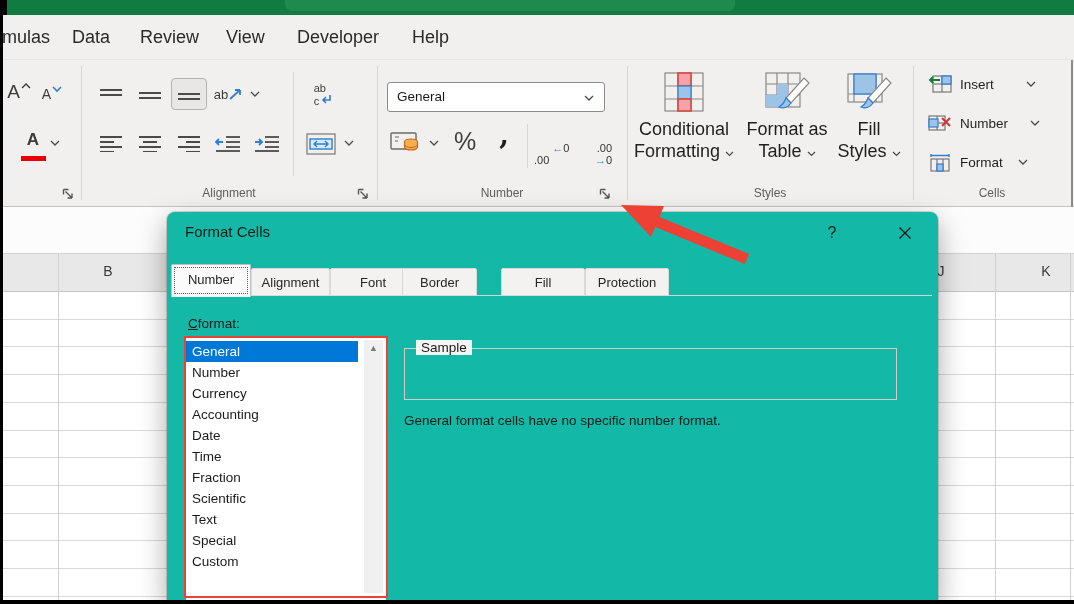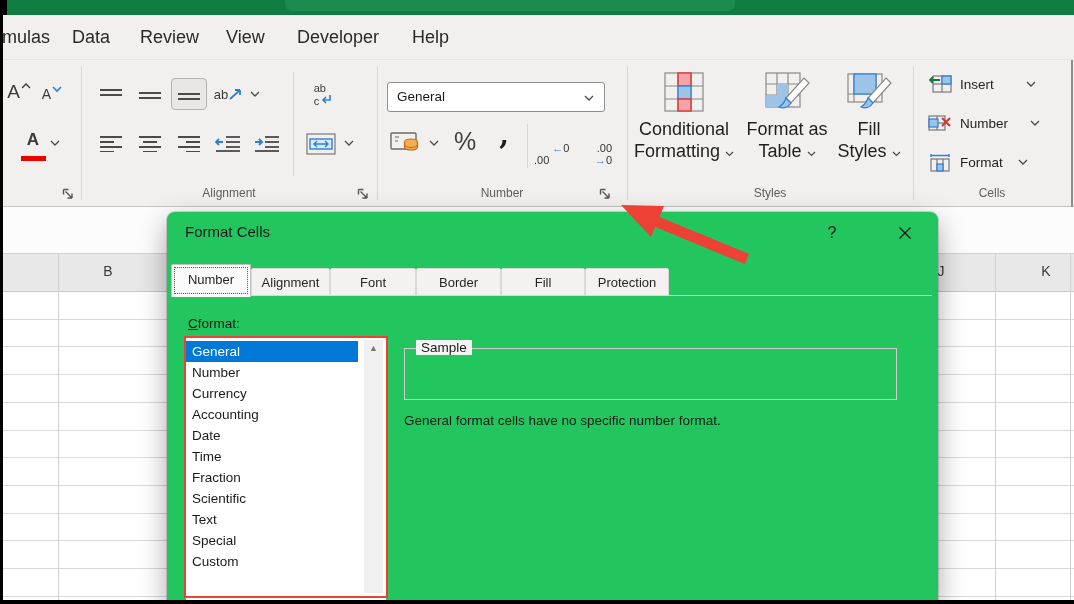--- a/index.html
+++ b/index.html
@@ -39,21 +39,21 @@
   .wrapico{font-size:11px;line-height:12px;color:#333;text-align:left}
 
   
   .formulabar{position:absolute;left:0;top:207px;width:1074px;height:47px;background:#fcfcfc;border-bottom:1px solid #d5d3d1}
   .colheaders{position:absolute;left:0;top:254px;width:1074px;height:38px;background:#e9e8e8;border-bottom:1px solid #c8c6c4}
   .colletter{position:absolute;top:9px;width:40px;text-align:center;font-size:14px;color:#3a3a3a}
   .grid{position:absolute;left:0;top:292px;width:1074px;height:312px;background:repeating-linear-gradient(to bottom,#ffffff 0px,#ffffff 26.7px,#d9d9d9 26.7px,#d9d9d9 27.7px)}
   .colline{position:absolute;width:1px;background:#d2d0ce}
 
   
-  .dialog{position:absolute;left:167px;top:212px;width:771px;height:392px;background:#22c55e;border-radius:8px 8px 0 0;box-shadow:0 10px 28px rgba(0,0,0,.35),0 0 0 1px rgba(0,0,0,.14);z-index:10}
+  .dialog{position:absolute;left:167px;top:212px;width:771px;height:392px;background:#14b8a6;border-radius:8px 8px 0 0;box-shadow:0 10px 28px rgba(0,0,0,.35),0 0 0 1px rgba(0,0,0,.14);z-index:10}
   .dlg-title{position:absolute;left:18px;top:11px;font-size:15px;color:#1b1a19}
   .dlg-btn{position:absolute;top:6px;width:40px;height:30px;display:flex;align-items:center;justify-content:center;font-size:16px;color:#1b1a19}
   .tabline{position:absolute;left:5px;top:83px;width:760px;height:1px;background:#d6d4d2}
   .tab{position:absolute;top:56px;height:28px;line-height:27px;text-align:center;font-size:13px;color:#262626;background:#f3f2f1;border:1px solid #dbd9d7;border-radius:2px 2px 0 0}
   .tab.selected{top:52px;height:33px;line-height:30px;background:#fcfbfb;border:1px solid #c3c1bf;border-bottom:none;outline:1px dotted #5c5c5c;outline-offset:-4px;z-index:2}
   .catlabel{position:absolute;left:21px;top:104px;font-size:13.5px;color:#1b1a19}
   .lb-annot{position:absolute;left:17px;top:124px;width:204px;height:262px;border:2.5px solid #EE4136;background:#fff}
   .lb-item{height:21px;line-height:21px;padding-left:6px;font-size:13.5px;color:#1a1a1a;margin-top:0;white-space:nowrap;overflow:hidden;width:172px}
   .lb-item.selected{background:#0078D7;color:#fff}
   .lb-scroll{position:absolute;top:2px;right:3px;width:19px;height:253px;background:#f1f0f0}
@@ -398,21 +398,21 @@
     <div class="dlg-btn" style="left:718px">
       <svg width="14" height="14">
           <path d="M1.5 1.5 L12.5 12.5 M12.5 1.5 L1.5 12.5" stroke="#1b1a19" stroke-width="1.4" fill="none"></path>
         </svg>
     </div>
 
     <div class="tabline"></div>
     <div class="tab selected" style="left:4px;width:80px">Number</div>
     <div class="tab" style="left:84px;width:79px">Alignment</div>
     <div class="tab" style="left:163px;width:86px">Font</div>
-    <div class="tab" style="left:249px;width:85px">Border</div>
+    <div class="tab" style="left:235px;width:75px">Border</div>
     <div class="tab" style="left:334px;width:84px">Fill</div>
     <div class="tab" style="left:418px;width:84px">Protection</div>
 
     <div class="catlabel"><u>C</u><span>format:</span></div>
 
     <div class="lb-annot">
       <div style="padding-top:3px">
         <div class="lb-item selected">General</div>
         <div class="lb-item">Number</div>
         <div class="lb-item">Currency</div>

